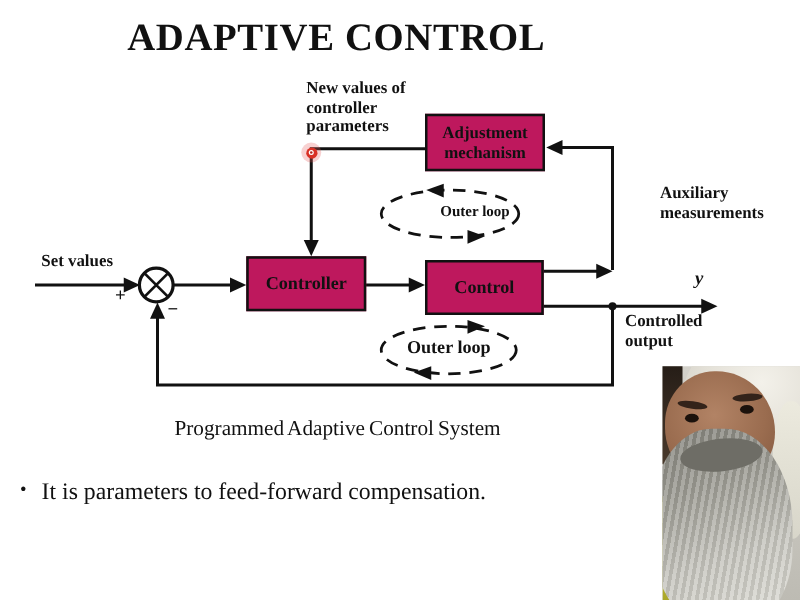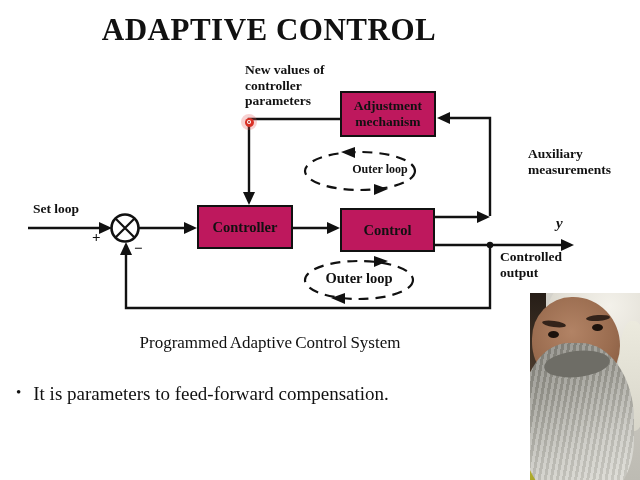--- a/index.html
+++ b/index.html
@@ -164,21 +164,21 @@
 <div class="abs box box-controller">
   <span>Controller</span>
 </div>
 <div class="abs box box-process">
   <span>Control</span>
 </div>
 
 <div class="abs dlabel lbl-new-values">New values of
 controller
 parameters</div>
-<div class="abs dlabel lbl-set-point">Set loop</div>
+<div class="abs dlabel lbl-set-point">Set values</div>
 <div class="abs dlabel lbl-auxiliary">Auxiliary
 measurements</div>
 <div class="abs dlabel lbl-controlled">Controlled
 output</div>
 <div class="abs dlabel lbl-y">y</div>
 <div class="abs dlabel lbl-plus">+</div>
 <div class="abs dlabel lbl-minus">−</div>
 <div class="abs dlabel lbl-outer">Outer loop</div>
 <div class="abs dlabel lbl-inner">Outer loop</div>
 

